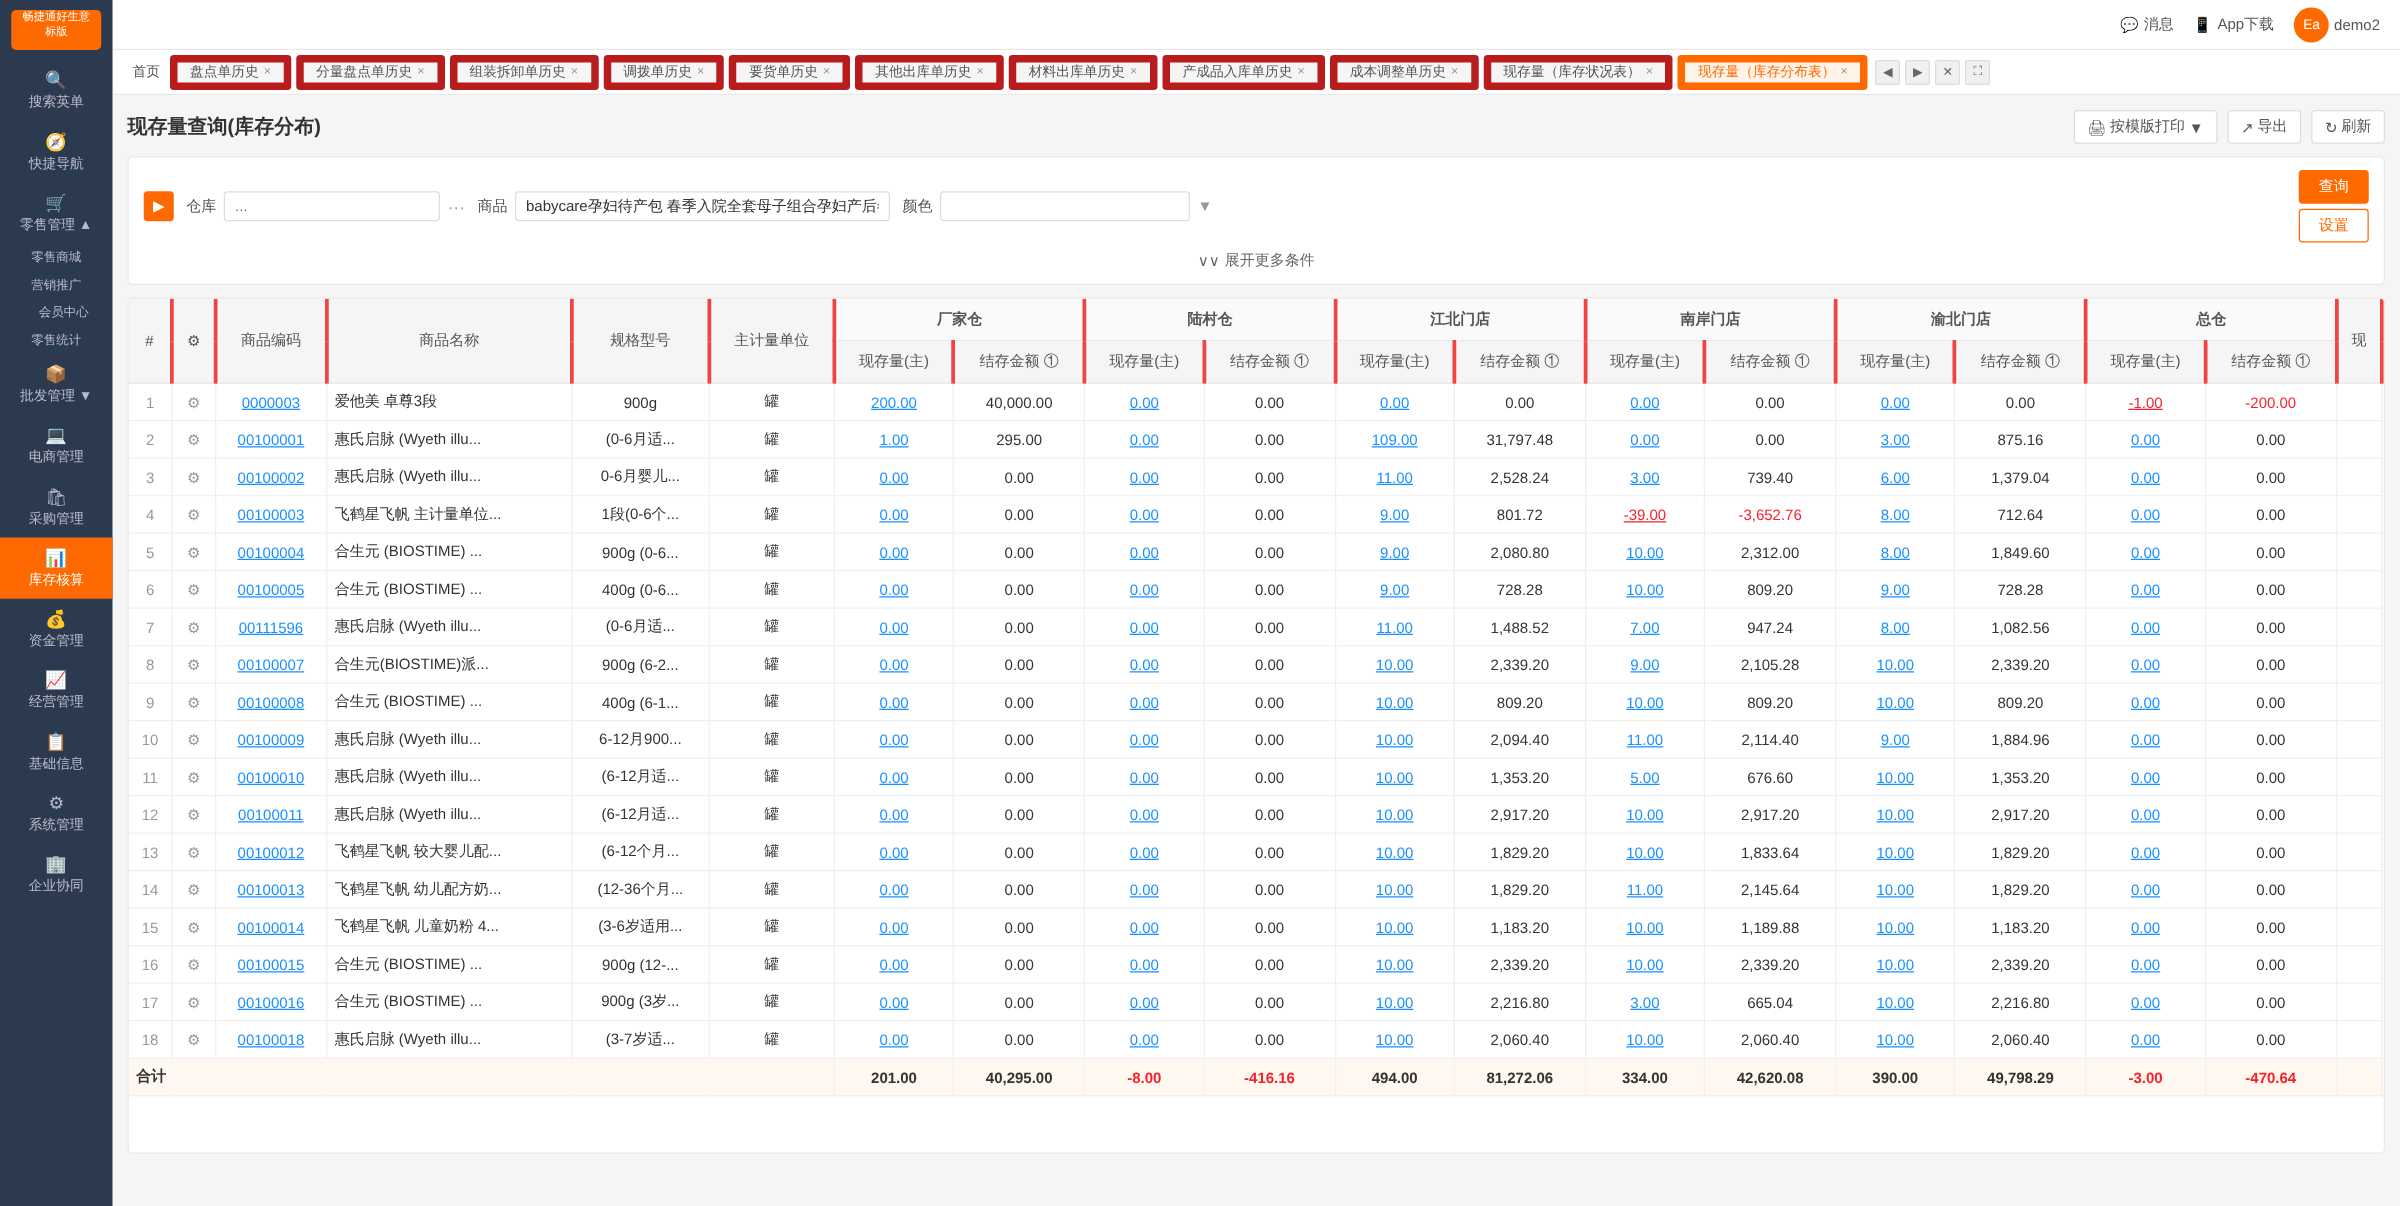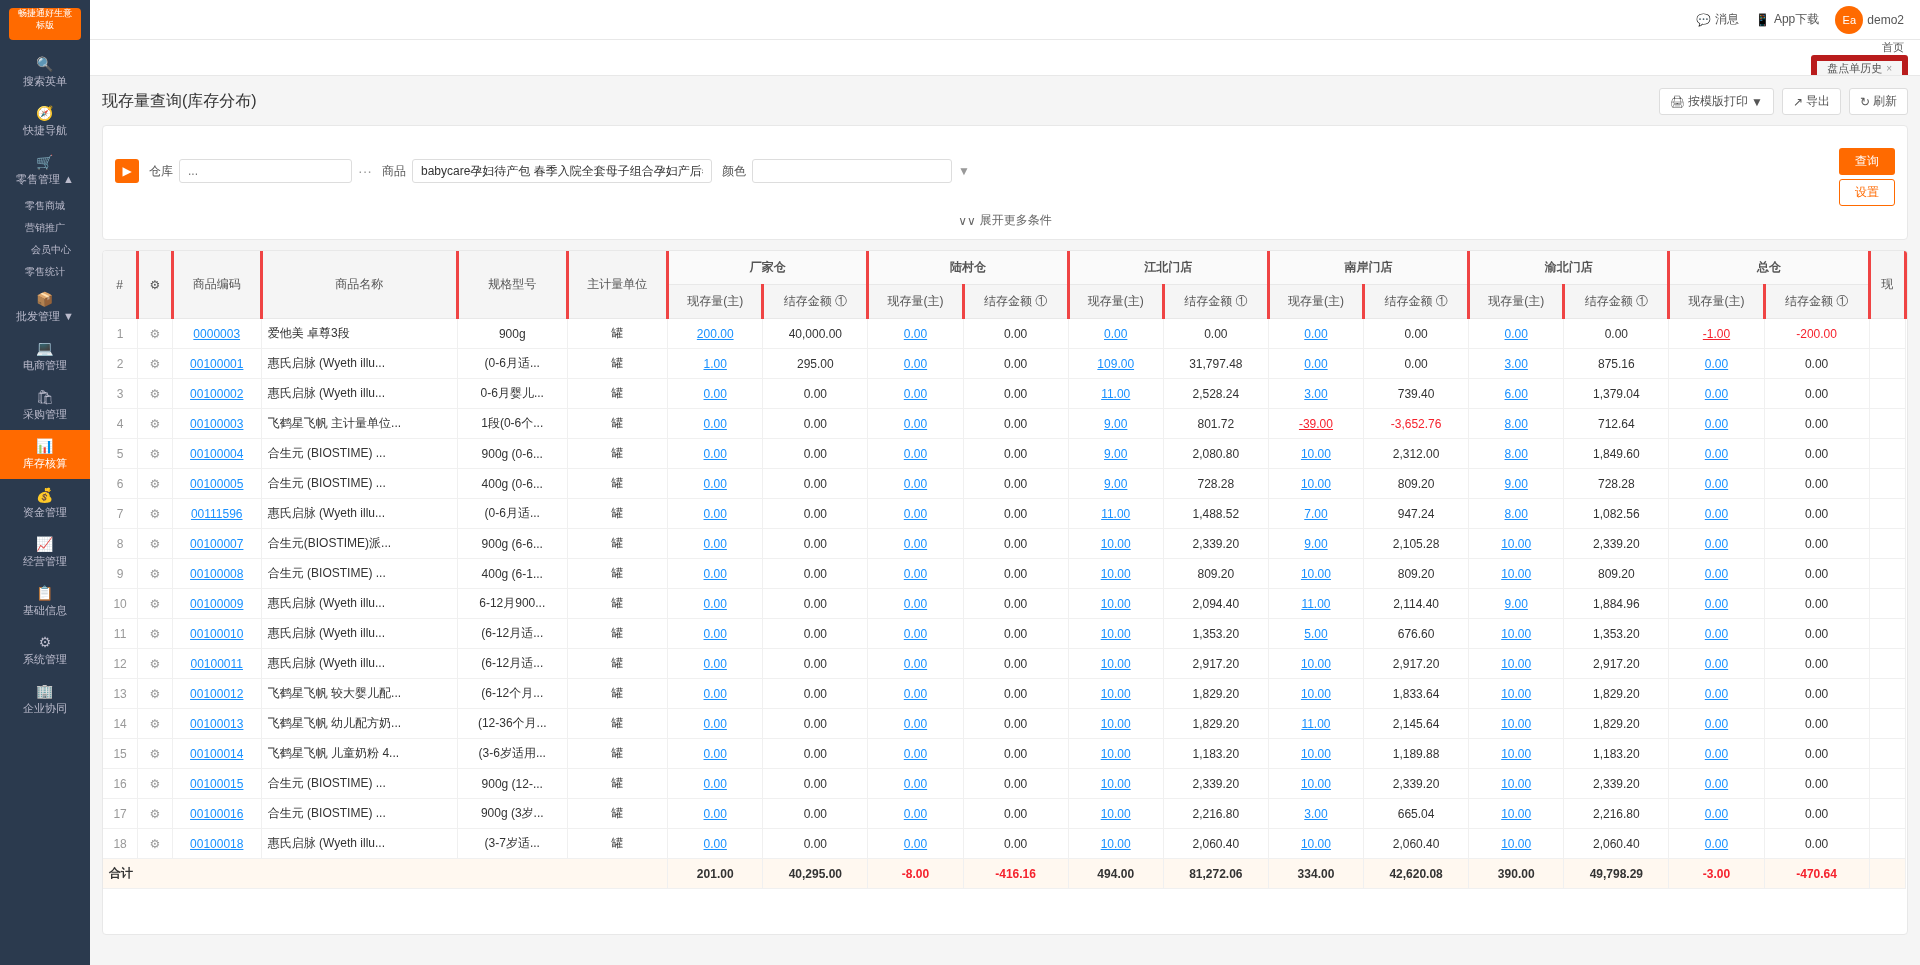--- a/index.html
+++ b/index.html
@@ -30,28 +30,27 @@
       background: #ff6a00;
       display: flex; align-items: center; justify-content: center;
       color: #fff; font-size: 11px;
     }
 
     
     .tabbar {
       height: 36px;
       background: #fff;
       display: flex;
-      align-items: flex-end;
+      align-items: center;
       padding: 0 8px;
       border-bottom: 1px solid #e8e8e8;
       position: fixed;
       top: 40px; left: 90px; right: 0;
       z-index: 99;
       overflow: hidden;
-      flex-direction: column;
     }
     .tab-item {
       display: flex; align-items: center; gap: 4px;
       padding: 0 10px;
       height: 28px;
       border: 6px solid #b91c1c;
       border-radius: 3px;
       margin-right: 4px;
       background: #f5f5f5;
       font-size: 11px;
@@ -128,21 +127,21 @@
       padding: 12px;
       height: calc(100vh - 76px);
       overflow-y: auto;
     }
 
     
     .page-header {
       display: flex; align-items: center; justify-content: space-between;
       margin-bottom: 10px;
     }
-    .page-title { font-size: 16px; font-weight: normal; color: #333; }
+    .page-title { font-size: 16px; font-weight: bold; color: #333; }
     .page-actions { display: flex; gap: 8px; align-items: center; }
     .btn-action {
       display: flex; align-items: center; gap: 3px;
       padding: 4px 10px;
       border: 1px solid #ddd;
       border-radius: 3px;
       background: #fff;
       font-size: 12px;
       color: #555;
       cursor: pointer;
@@ -443,21 +442,21 @@
       </div>
       <div class="filter-field">
         <span class="filter-label">商品</span>
         <input class="filter-input filter-input-wide" type="text" value="babycare孕妇待产包 春季入院全套母子组合孕妇产后冬季月子用品 22件套 ..." style="">
       </div>
       <div class="filter-field">
         <span class="filter-label">颜色</span>
         <input class="filter-input filter-input-color" type="text" value="" style="">
         <span style="cursor:pointer; color:#999;">▼</span>
       </div>
-      <div style="display:flex; flex-direction:column; gap:4px; margin-left:auto;margin-top:12px;">
+      <div style="display:flex; flex-direction:column; gap:4px; margin-left:auto;">
         <button class="btn-query">查询</button>
         <button class="btn-setting">设置</button>
       </div>
     </div>
     <div class="filter-expand-row">
       <span>∨∨</span>
       <span>展开更多条件</span>
     </div>
   </div>
 
@@ -640,21 +639,21 @@
     <td class="num">1,082.56</td>
     <td class="num-link ">0.00</td>
     <td class="num ">0.00</td>
     <td></td>
   </tr>
           <tr>
     <td class="row-index">8</td>
     <td style="color:#999; cursor:pointer;">⚙</td>
     <td class="num-link">00100007</td>
     <td class="text-left">合生元(BIOSTIME)派...</td>
-    <td>900g (6-6...</td>
+    <td>900g (6-2...</td>
     <td>罐</td>
     <td class="num-link">0.00</td>
     <td class="num">0.00</td>
     <td class="num-link">0.00</td>
     <td class="num">0.00</td>
     <td class="num-link">10.00</td>
     <td class="num">2,339.20</td>
     <td class="num-link ">9.00</td>
     <td class="num ">2,105.28</td>
     <td class="num-link">10.00</td>

